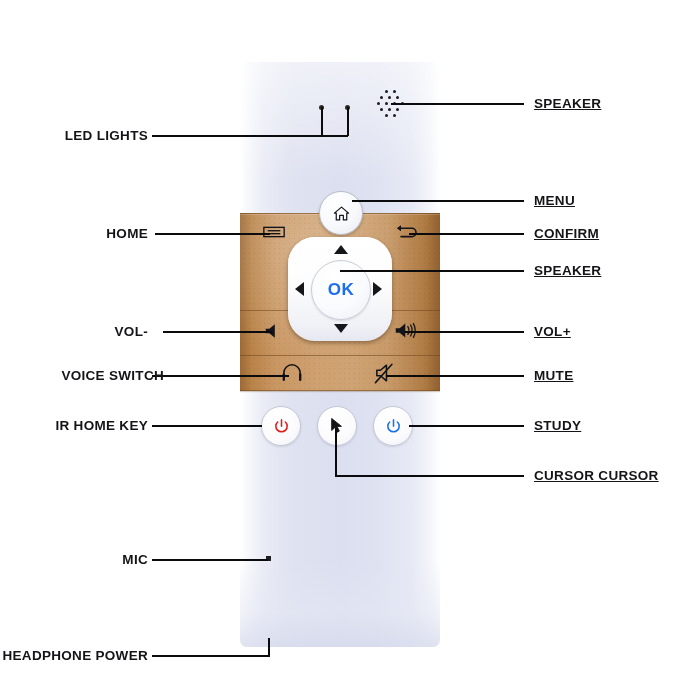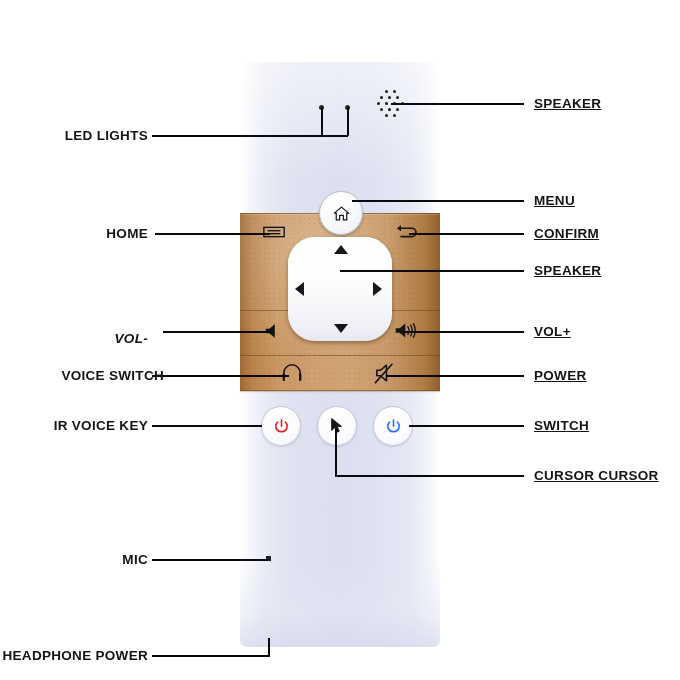--- a/index.html
+++ b/index.html
@@ -276,20 +276,23 @@
     <svg class="icon-svg" width="17" height="17" viewBox="0 0 24 24">
       <path d="M12 3 L22 11.5 L19.4 11.5 L19.4 21 L14.6 21 L14.6 14.6 L9.4 14.6 L9.4 21 L4.6 21 L4.6 11.5 L2 11.5 Z" fill="none" stroke="#141418" stroke-width="1.7" stroke-linejoin="round"></path>
     </svg>
   </div>
 
   <div class="dpad"></div>
   <div class="arrow arr-up"></div>
   <div class="arrow arr-down"></div>
   <div class="arrow arr-left"></div>
   <div class="arrow arr-right"></div>
+  <div class="ok-btn">
+    <span class="ok-label">OK</span>
+  </div>
 
   <svg class="icon-svg" style="position:absolute; left:263px; top:225px;" width="22" height="14" viewBox="0 0 26 16">
     <rect x="1" y="2.5" width="24" height="11" fill="none" stroke="#141418" stroke-width="1.6"></rect>
     <line x1="5.5" y1="6.5" x2="20.5" y2="6.5" stroke="#141418" stroke-width="1.6"></line>
     <line x1="5.5" y1="10" x2="20.5" y2="10" stroke="#141418" stroke-width="1.6"></line>
   </svg>
 
   <svg class="icon-svg" style="position:absolute; left:396px; top:224px;" width="25" height="16" viewBox="0 0 30 18">
     <path d="M5 4.5 L19 4.5 A5 5 0 0 1 19 14.5 L6 14.5" fill="none" stroke="#141418" stroke-width="1.9" stroke-linecap="round"></path>
     <path d="M6 1 L1 4.5 L6 8 Z" fill="#141418"></path>
@@ -368,28 +371,28 @@
   <div class="lead lead-v" style="left:335px; top:428px; height:48px;"></div>
   <div class="lead lead-h" style="left:335px; top:475px; width:189px;"></div>
 
   <div class="lead lead-h" style="left:152px; top:559px; width:116px;"></div>
 
   <div class="lead lead-v" style="left:268px; top:638px; height:18px;"></div>
   <div class="lead lead-h" style="left:152px; top:655px; width:118px;"></div>
 
   <div class="lbl lbl-l" style="right:532px; top:129px;">LED LIGHTS</div>
   <div class="lbl lbl-l" style="right:532px; top:227px;">HOME</div>
-  <div class="lbl lbl-l" style="right:532px; top:332px;font-style:italic;">VOL-</div>
+  <div class="lbl lbl-l" style="right:532px; top:325px;">VOL-</div>
   <div class="lbl lbl-l" style="right:516px; top:369px;">VOICE SWITCH</div>
-  <div class="lbl lbl-l" style="right:532px; top:419px;">IR VOICE KEY</div>
+  <div class="lbl lbl-l" style="right:532px; top:419px;">IR HOME KEY</div>
   <div class="lbl lbl-l" style="right:532px; top:553px;">MIC</div>
   <div class="lbl lbl-l" style="right:532px; top:649px;">HEADPHONE POWER</div>
 
   <div class="lbl lbl-r" style="left:534px; top:97px;">SPEAKER</div>
   <div class="lbl lbl-r" style="left:534px; top:194px;">MENU</div>
   <div class="lbl lbl-r" style="left:534px; top:227px;">CONFIRM</div>
   <div class="lbl lbl-r" style="left:534px; top:264px;">SPEAKER</div>
   <div class="lbl lbl-r" style="left:534px; top:325px;">VOL+</div>
-  <div class="lbl lbl-r" style="left:534px; top:369px;">POWER</div>
-  <div class="lbl lbl-r" style="left:534px; top:419px;">SWITCH</div>
+  <div class="lbl lbl-r" style="left:534px; top:369px;">MUTE</div>
+  <div class="lbl lbl-r" style="left:534px; top:419px;">STUDY</div>
   <div class="lbl lbl-r" style="left:534px; top:469px;">CURSOR CURSOR</div>
 
 </div>
 
 </body></html>

